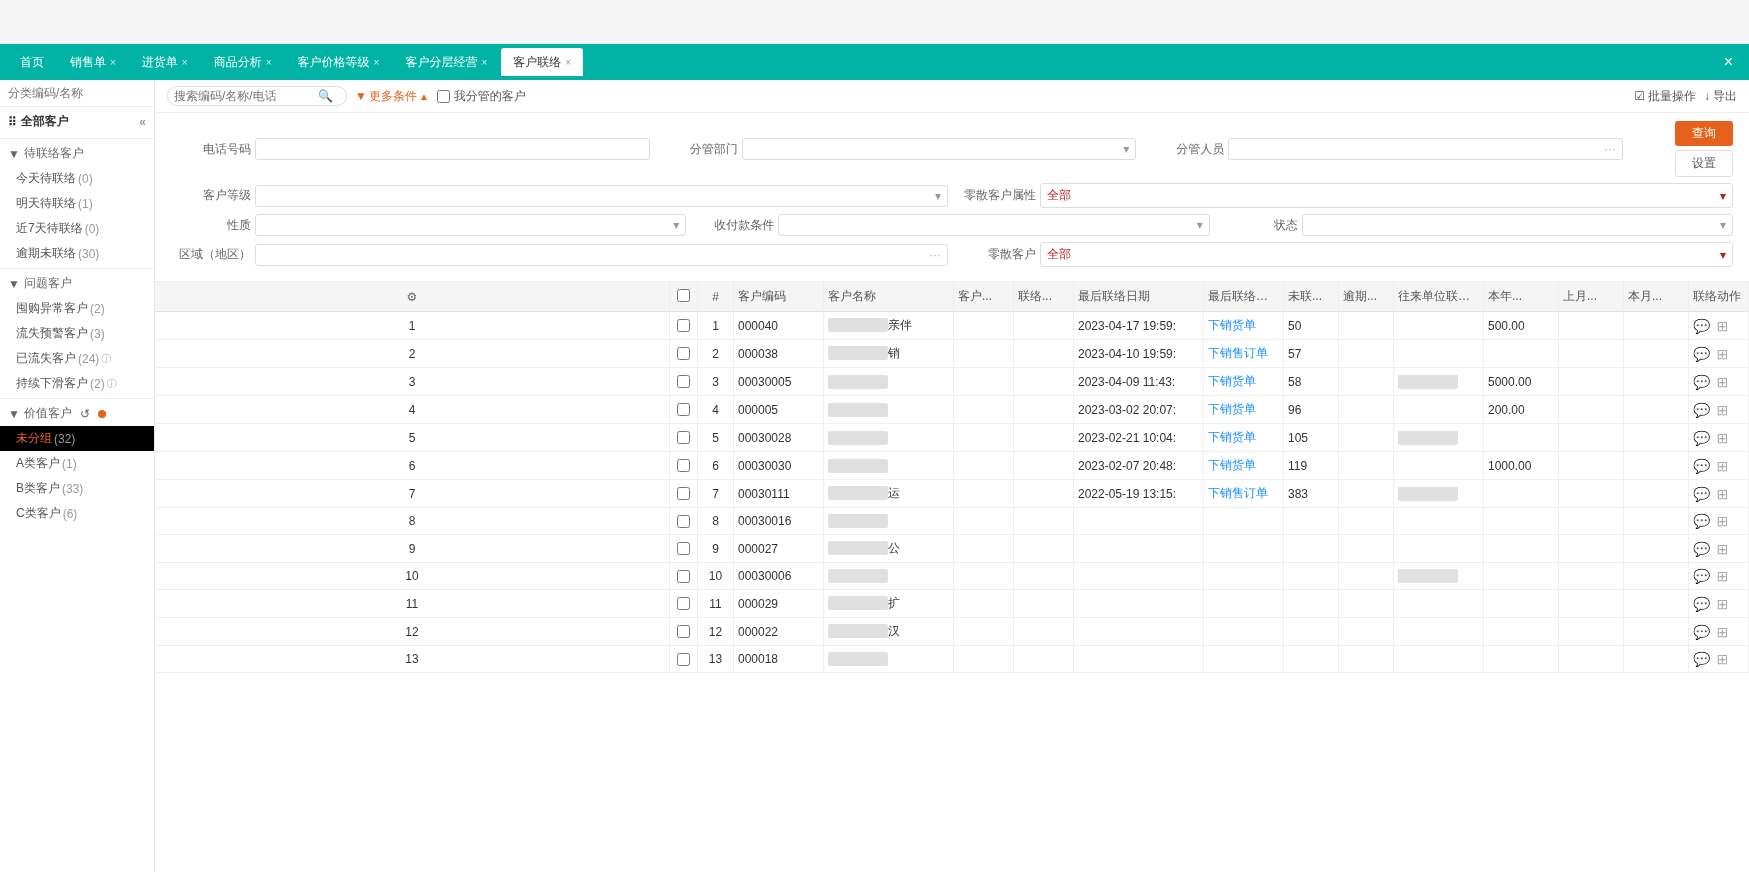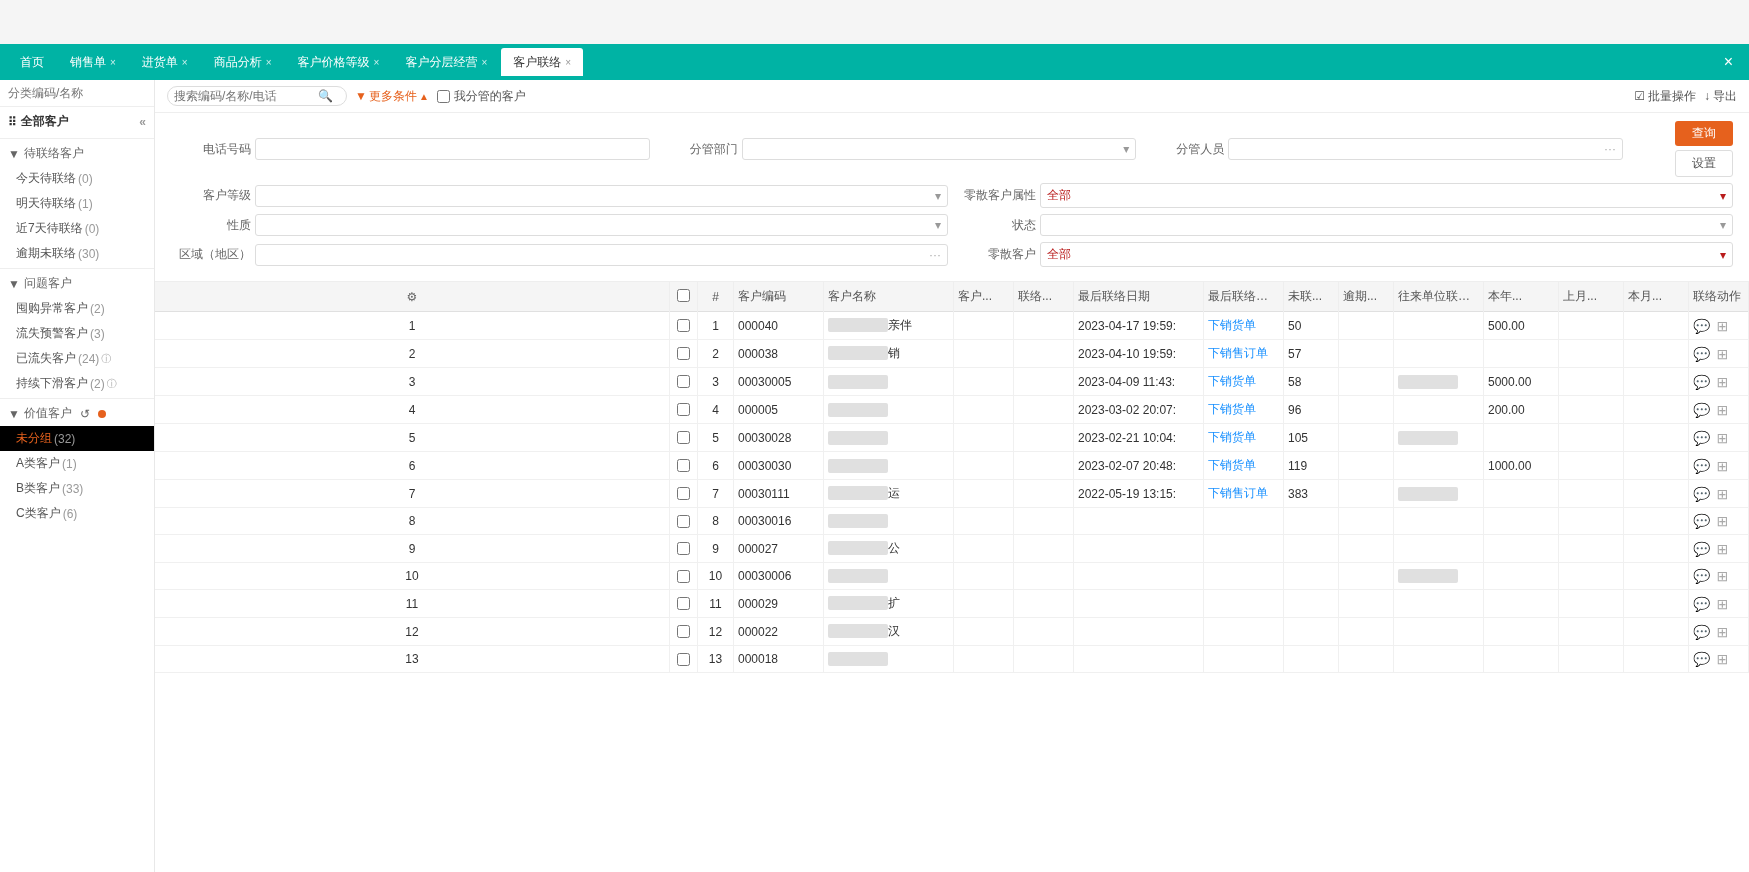--- a/index.html
+++ b/index.html
@@ -572,20 +572,27 @@
 
       <div class="filter-row">
         <div class="filter-field">
           <span class="filter-label">性质</span>
           <div class="filter-select">
             <span></span>
             <span class="tri-down"></span>
           </div>
         </div>
         <div class="filter-field">
+          <span class="filter-label">收付款条件</span>
+          <div class="filter-select">
+            <span></span>
+            <span class="tri-down"></span>
+          </div>
+        </div>
+        <div class="filter-field">
           <span class="filter-label">状态</span>
           <div class="filter-select">
             <span></span>
             <span class="tri-down"></span>
           </div>
         </div>
       </div>
 
       <div class="filter-row">
         <div class="filter-field">

